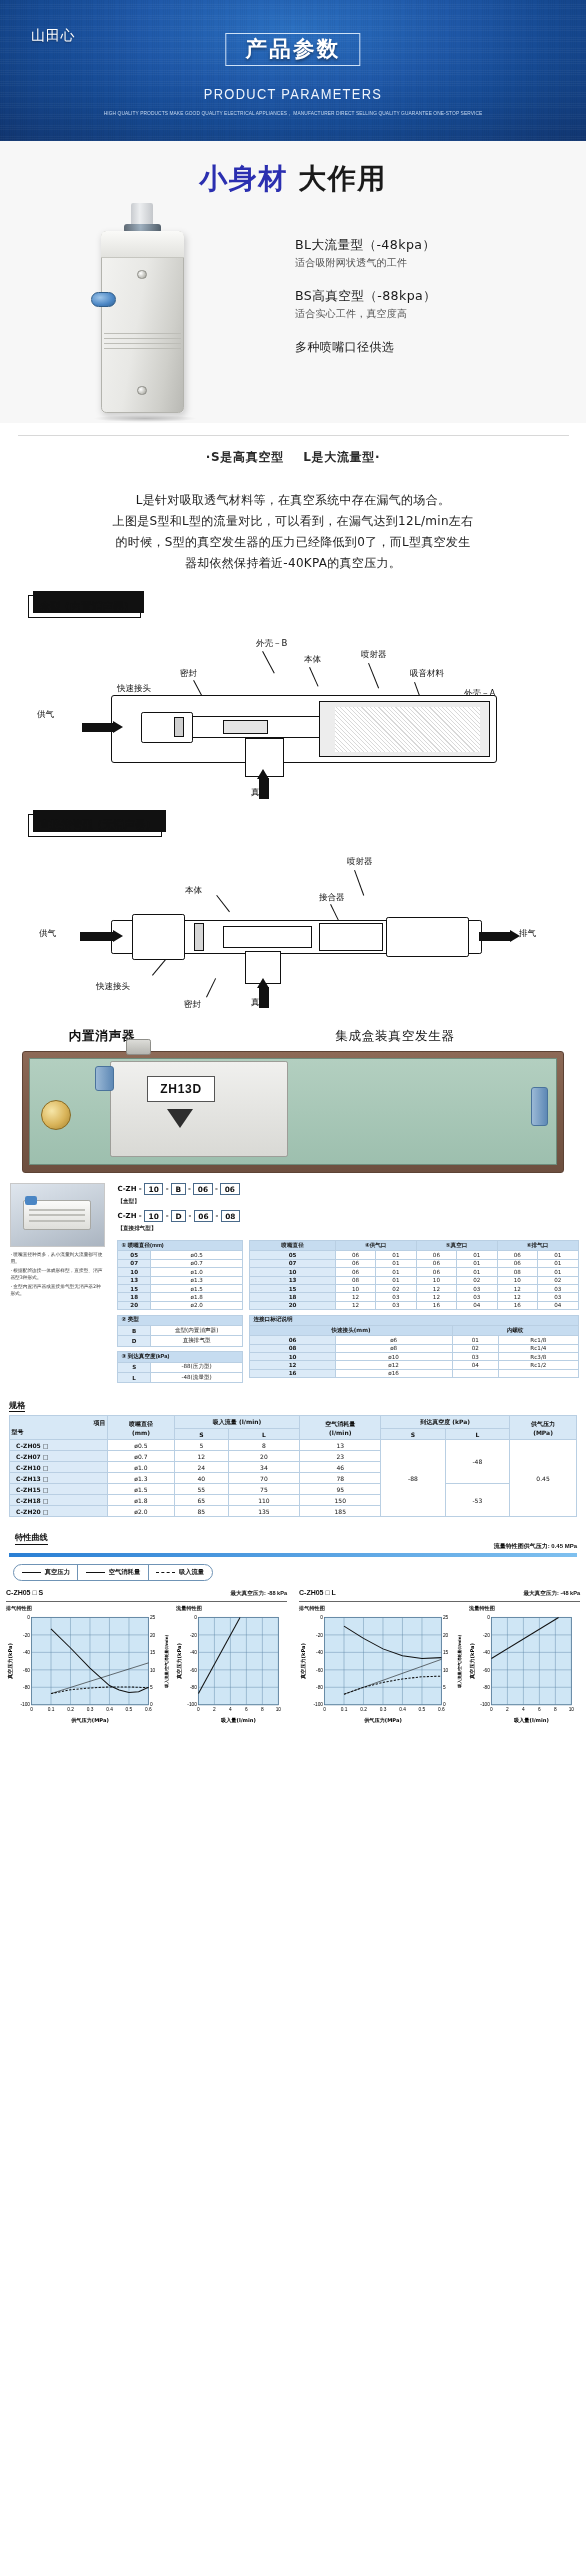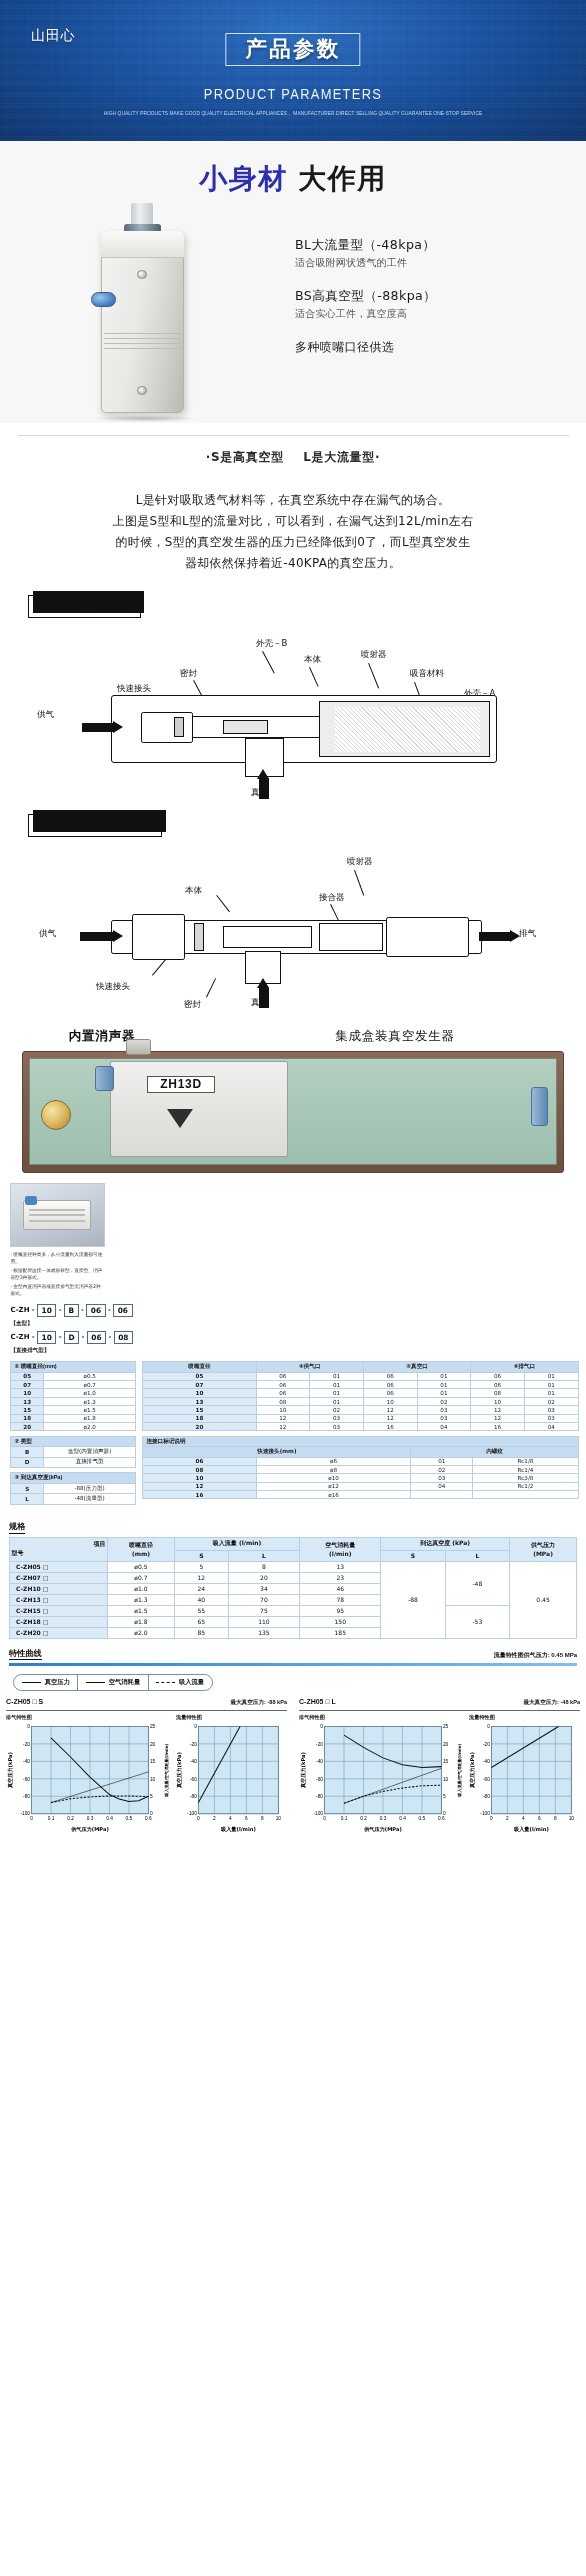--- a/index.html
+++ b/index.html
@@ -150,34 +150,34 @@
               font-family:"DejaVu Sans","Liberation Sans",sans-serif;}
   .zhhead .r{ flex:1; text-align:center; font-size:12.6px; font-weight:normal; letter-spacing:0.7px;
               font-family:"DejaVu Sans","Liberation Sans",sans-serif;}
   .zhwrap{ position:relative; height:122px; margin:0 22px;}
   .zhbg{ position:absolute; inset:0; background:linear-gradient(180deg,#8d6a57,#7b5a48 50%,#6d4f3f);
          border:1.5px solid #5d4335; border-radius:3px;}
   .zhinner{ position:absolute; left:7.4px; top:7.4px; right:7.4px; bottom:7.4px;
             background:linear-gradient(180deg,#b3cfc0,#9dbfae); border:0.7px solid #6d8c7c;}
   .zhplate{ position:absolute; left:88px; top:10.4px; width:178px; height:96px;
             background:linear-gradient(180deg,#f0f0ee,#d9d9d5); border:0.7px solid #9d9d98; border-radius:2.2px;}
-  .zhlabel{ position:absolute; left:125px; top:25px; width:68px; height:17px; background:#fff;
+  .zhlabel{ position:absolute; left:125px; top:25px; width:68px; height:26px; background:#fff;
             border:0.7px solid #555; display:flex; align-items:center; justify-content:center;
             font-size:12px; font-weight:bold; letter-spacing:0.7px;}
   .zhtri{ position:absolute; left:145px; top:58px; width:0;height:0;
           border-left:13.4px solid transparent; border-right:13.4px solid transparent; border-top:19.3px solid #2e2e2e;}
   .zhring{ position:absolute; left:19.3px; top:49px; width:30px; height:30px; border-radius:50%;
            background:radial-gradient(circle at 35% 35%,#f6e6a8,#d9b45a 55%,#a37f2c); border:1.5px solid #8a6a22;}
   .zhport{ position:absolute; width:19.3px; height:25px; border-radius:3px;
            background:linear-gradient(90deg,#9bb9d6,#5d88b5); border:0.7px solid #4a739c;}
   .zhtop{ position:absolute; left:104px; top:-12px; width:25px; height:16.3px;
           background:linear-gradient(180deg,#dcdcd8,#b6b6b1); border:0.7px solid #8e8e89; border-radius:2.2px;}
 
   
-  .codewrap{ display:flex; padding:10.4px 7.4px 4.5px 10.4px; gap:6px;flex-direction:column;}
+  .codewrap{ display:flex; padding:10.4px 7.4px 4.5px 10.4px; gap:6px;}
   .photo{ width:95px; height:64px; border:0.7px solid #c8c8c8;
           background:linear-gradient(160deg,#dfe6ee,#c3ccd6 55%,#aab4c0); position:relative; flex:0 0 95px;}
   .photo .pbody{ position:absolute; left:12px; top:16.3px; width:68px; height:30px;
                  background:linear-gradient(180deg,#fbfbfa,#dededa); border:0.7px solid #a8a8a3; border-radius:2.2px;}
   .photo .pblue{ position:absolute; left:13.4px; top:12px; width:12px; height:9px;
                  background:#4b86c4; border-radius:2.2px;}
   .photo .pslot{ position:absolute; left:18px; top:25px; width:56px; height:2.2px; background:#bfbfba;}
   .photo .pslot2{ position:absolute; left:18px; top:30px; width:56px; height:2.2px; background:#bfbfba;}
   .photo .pslot3{ position:absolute; left:18px; top:36px; width:56px; height:2.2px; background:#bfbfba;}
 
@@ -718,21 +718,21 @@
               <td>135</td>
               <td>185</td>
             </tr>
           </tbody>
       </table>
     </div>
   </div>
 
   <div>
     <div class="curvehead">
-      <div class="sechead" style="margin:0;">特性曲线</div>
+      <div class="sechead" style="margin:6px;">特性曲线</div>
       <div class="curve-note">流量特性图供气压力: 0.45 MPa</div>
     </div>
     <div class="blueline"></div>
 
     <div class="legend">
       <div>
         <span class="lk"></span>
         <span>真空压力</span>
       </div>
       <div>

